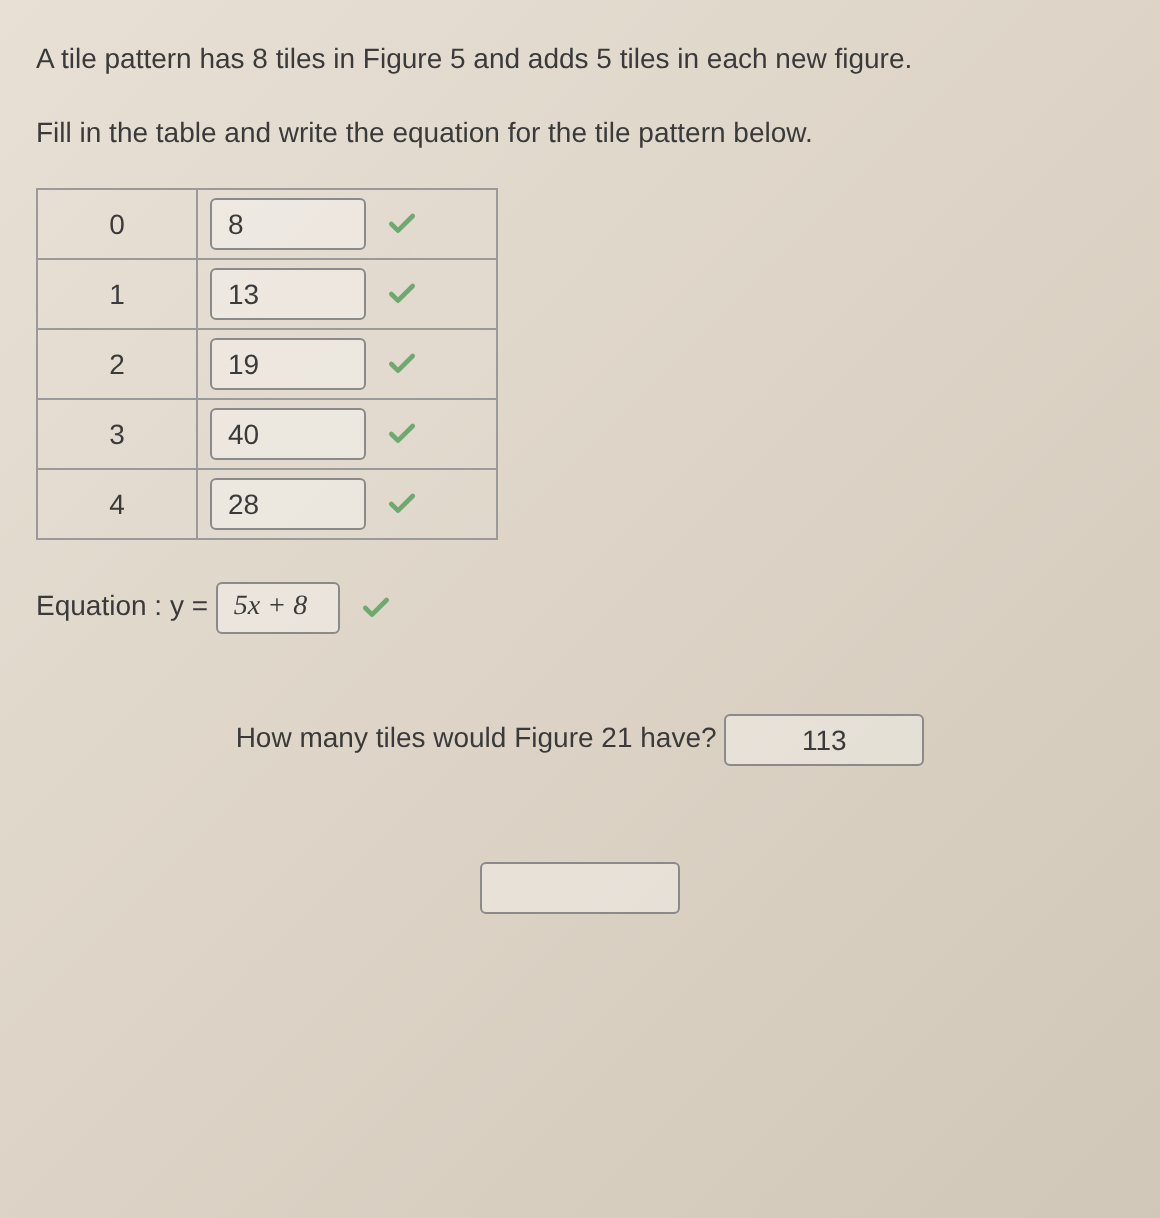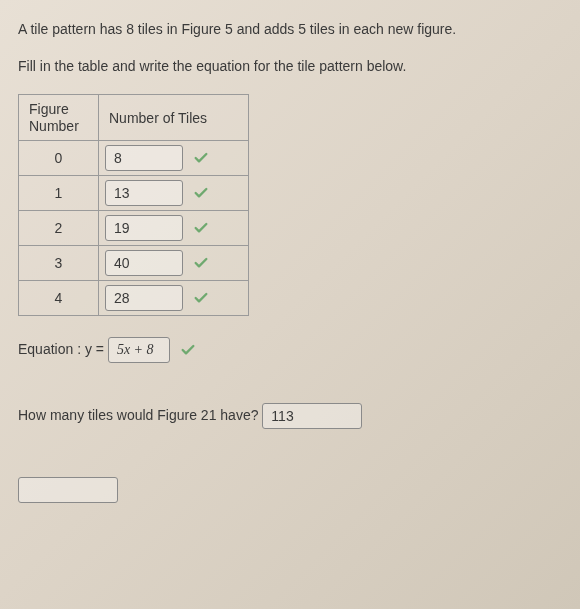--- a/index.html
+++ b/index.html
@@ -44,34 +44,30 @@
   }
   .answer-box.eq { min-width: 62px; font-family: 'Times New Roman', serif; font-style: italic; }
   .answer-box.q { min-width: 100px; }
   .check {
     display: inline-block;
     margin-left: 6px;
     vertical-align: middle;
   }
   .check svg { width: 16px; height: 16px; display: block; }
   .eqline { margin: 21px 0 40px 0; }
-  .question { margin: 0 0 48px 0; }
+  .question { margin: 0 0 48px 0; text-align: center; }
 </style>
 </head>
 <body>
 
 <p class="intro">A tile pattern has 8 tiles in Figure 5 and adds 5 tiles in each new figure.</p>
 <p class="intro">Fill in the table and write the equation for the tile pattern below.</p>
 
 <table>
   <tbody>
-      <tr>
-    <th class="fig">Figure Number</th>
-    <th class="tiles">Number of Tiles</th>
-  </tr>
   <tr>
     <td class="fignum">0</td>
     <td class="tilecell">
       <span class="answer-box">8</span>
       <span class="check"><svg viewBox="0 0 24 24">
               <path fill="none" stroke="#6fa96f" stroke-width="3.5" stroke-linecap="round" stroke-linejoin="round" d="M4 12l5 5L20 6"></path>
             </svg></span>
     </td>
   </tr>
   <tr>

